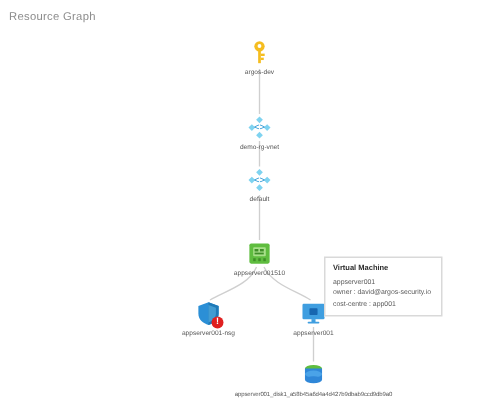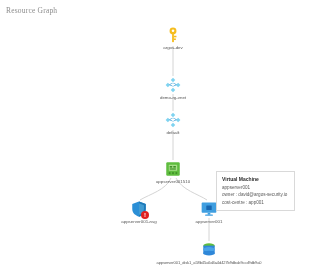--- a/index.html
+++ b/index.html
@@ -15,21 +15,20 @@
     color: #333333;
     position: relative;
   }
   #page-title {
     position: absolute;
     left: 6px;
     top: 6px;
     font-size: 7.5px;
     color: #8c8c8c;
     letter-spacing: 0.2px;
-    font-family: Liberation Serif, serif;
   }
   #graph-canvas {
     position: absolute;
     left: 0;
     top: 0;
     width: 300px;
     height: 266px;
   }
   .edge-layer {
     position: absolute;

